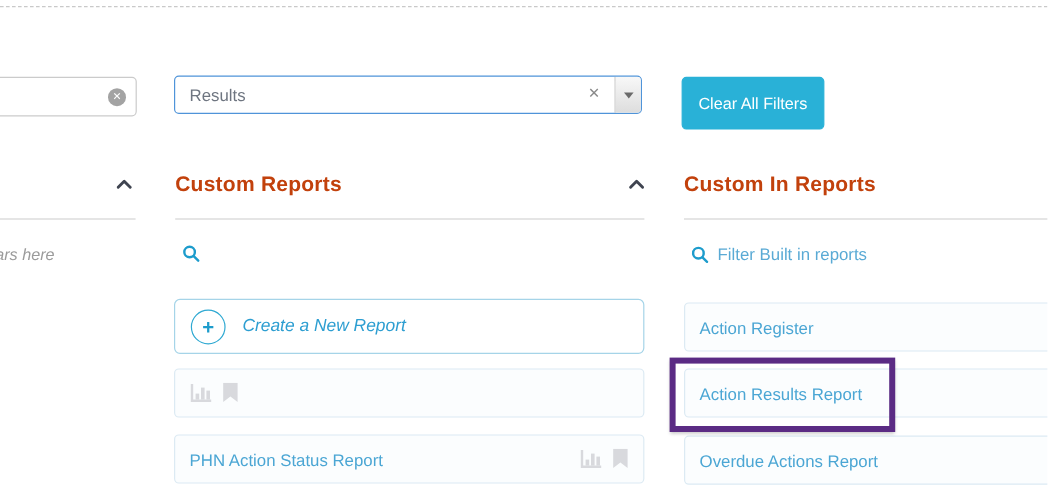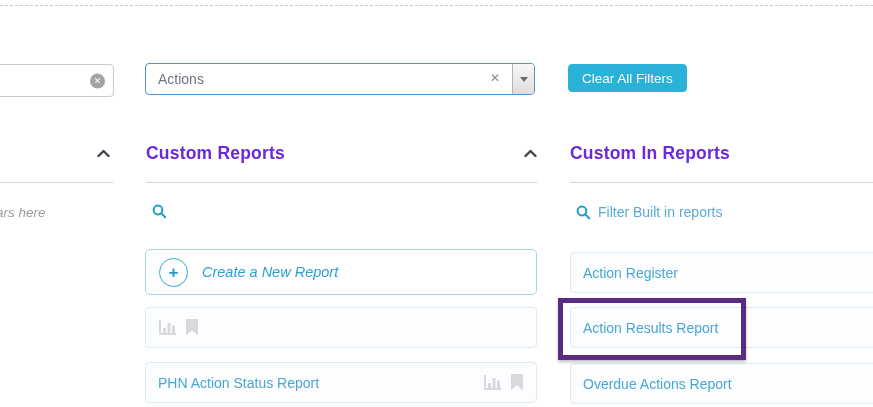--- a/index.html
+++ b/index.html
@@ -40,29 +40,29 @@
     border-left:1px solid #b3b3b3;border-radius:0 3px 3px 0;
     display:flex;align-items:center;justify-content:center;cursor:pointer;
   }
   .caret-down{
     width:0;height:0;border-left:4px solid transparent;border-right:4px solid transparent;
     border-top:5px solid #6a6a6a;
   }
 
   
   .clear-all{
-    position:absolute;left:568px;top:64px;height:28px;padding:0 13px;
+    position:absolute;left:568px;top:64px;height:44px;padding:0 13px;
     background:#29b1d7;border:1px solid #29b1d7;border-radius:4px;
     color:#ffffff;font-size:13.5px;font-family:inherit;cursor:pointer;
   }
 
   
   .col-divider{position:absolute;top:182px;border-top:1px solid #d4d4d4;}
   .col-title{
-    position:absolute;top:143px;font-size:17.5px;font-weight:bold;color:#6d28d9;letter-spacing:.2px;
+    position:absolute;top:143px;font-size:17.5px;font-weight:bold;color:#c2410c;letter-spacing:.2px;
   }
   .chev{position:absolute;width:13px;height:9px;cursor:pointer;}
   .chev svg{display:block;}
 
   
   .filter-link{
     position:absolute;top:204px;display:flex;align-items:center;gap:7px;
     font-size:14px;color:#5aaad5;cursor:pointer;
   }
   .filter-link svg{display:block;}
@@ -110,21 +110,21 @@
 
 <div class="screen">
 
   <div class="top-dashed"></div>
 
   <div class="filter-input">
     <span class="clear-circle">✕</span>
   </div>
 
   <div class="module-select">
-    <span class="sel-value">Actions</span>
+    <span class="sel-value">Results</span>
     <span class="sel-clear">✕</span>
     <span class="sel-arrow">
       <span class="caret-down"></span>
     </span>
   </div>
 
   <button class="clear-all">Clear All Filters</button>
 
   <div>
     <div class="chev" style="left:97px;top:149px;">

